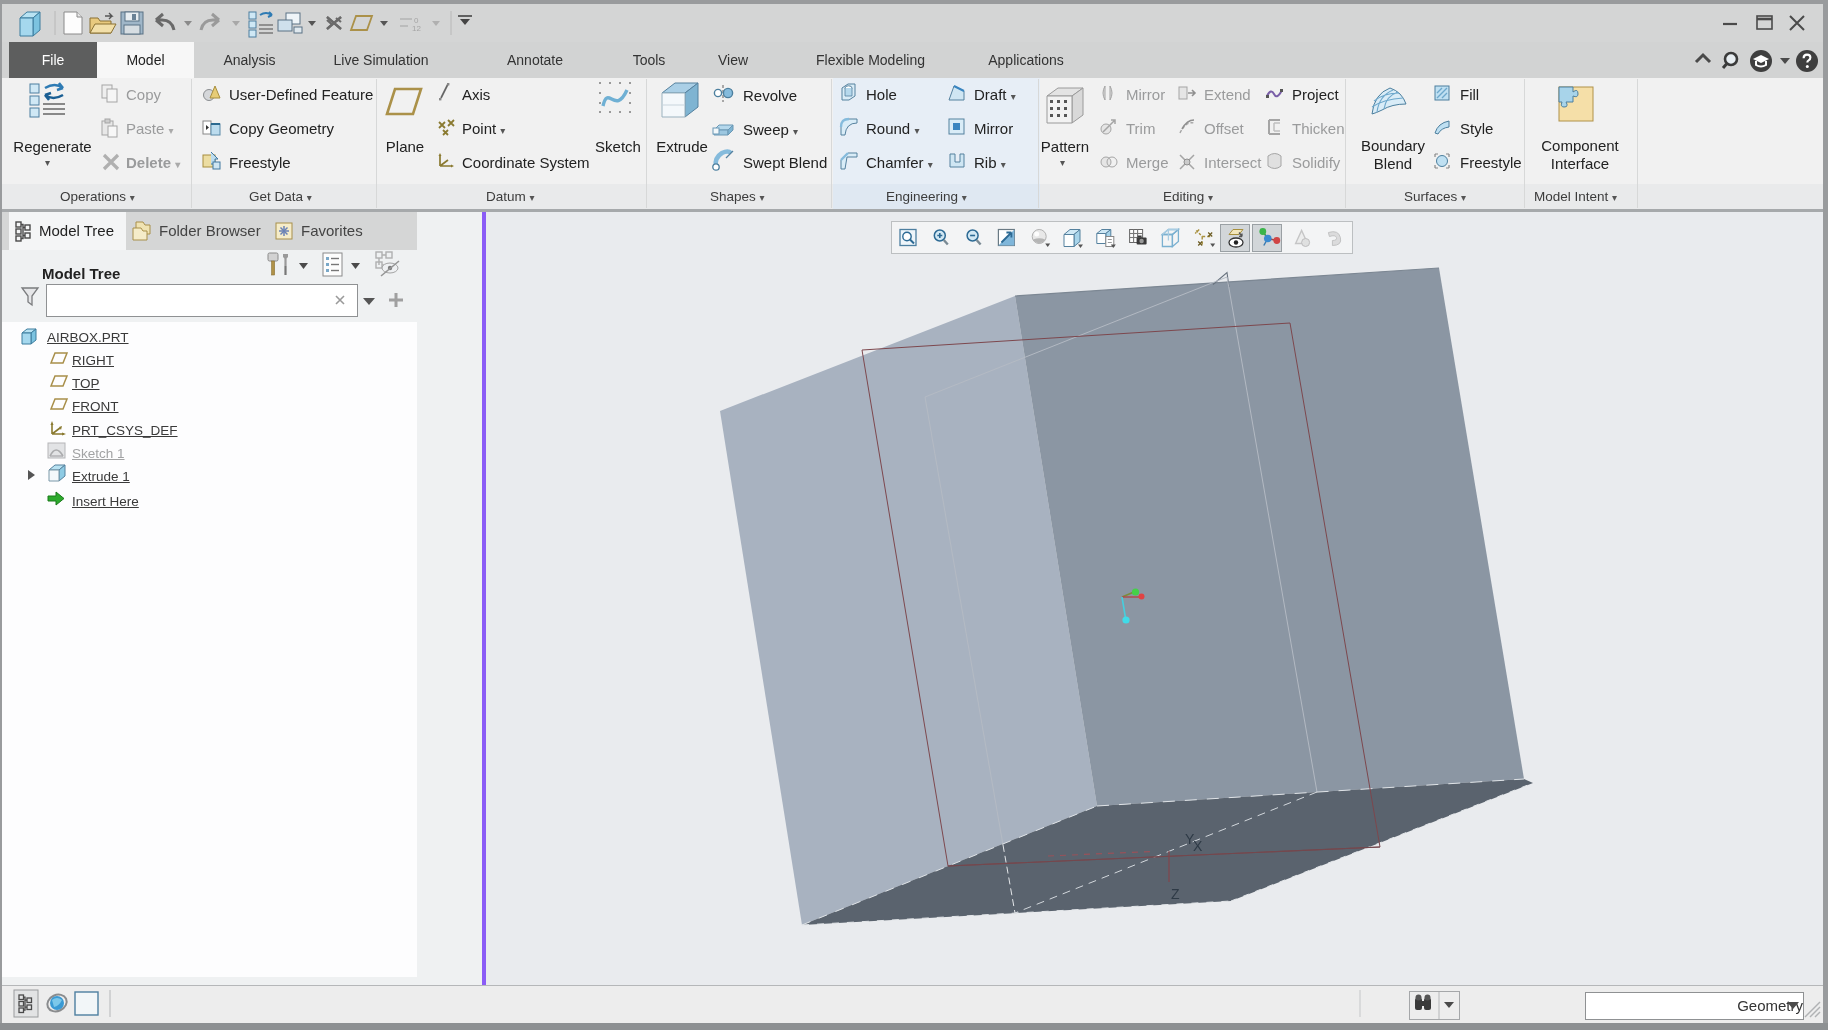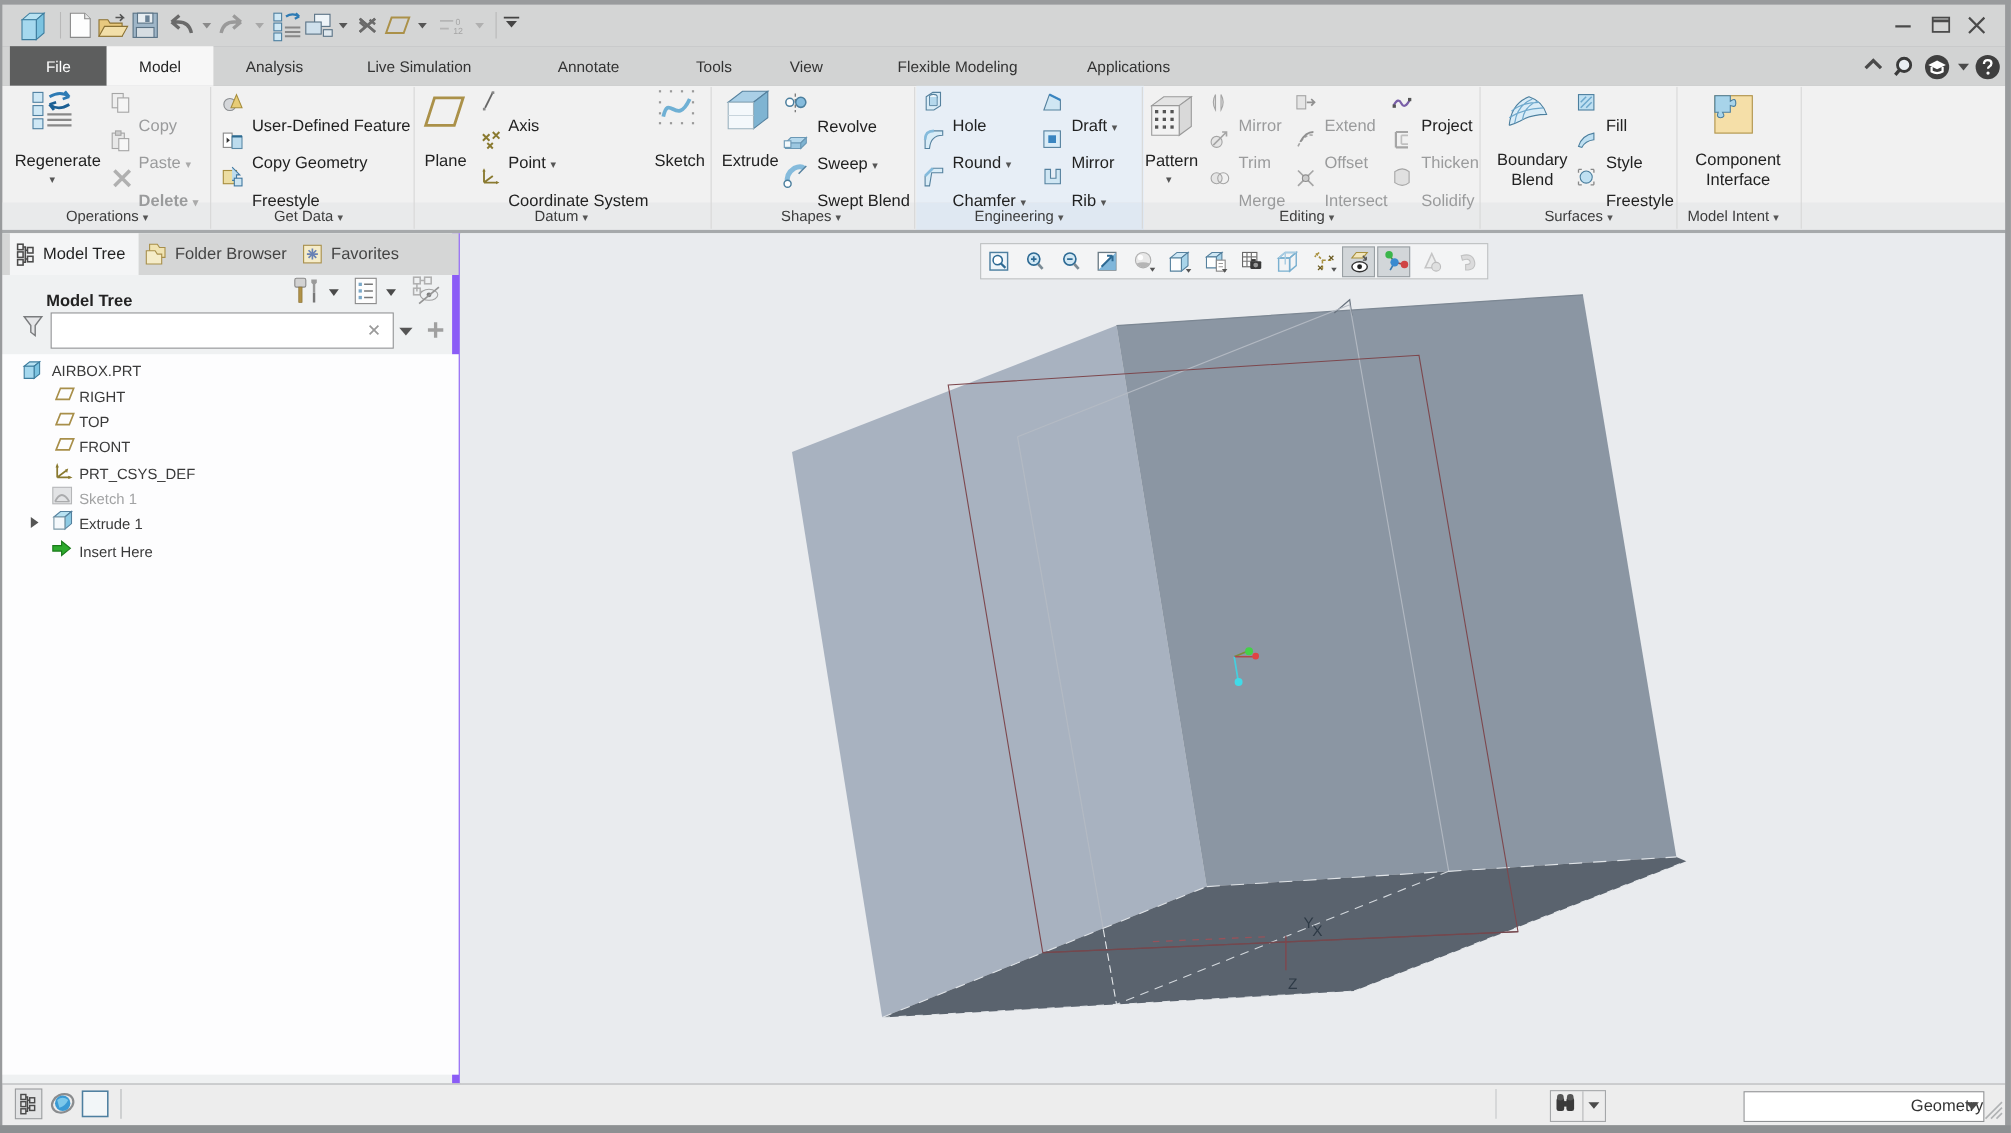--- a/index.html
+++ b/index.html
@@ -14,35 +14,35 @@
 #title-text { position:absolute; left:0; top:10px; width:1821px; text-align:center; font-size:16px; letter-spacing:0.3px; color:#111; }
 #tabrow { position:absolute; left:2px; top:42px; width:1821px; height:36px; background:#d2d3d3; }
 .tab { position:absolute; top:0; height:36px; line-height:36px; text-align:center; font-size:14px; color:#333; }
 .tab.dark { background:#5d5e5e; color:#fff; }
 .tab.active { background:#f7f7f7; color:#222; }
 #ribbon { position:absolute; left:2px; top:78px; width:1821px; height:131px; background:#f1f1f1; }
 #ribbon .lblstrip { position:absolute; left:0; top:106px; width:1821px; height:25px; background:#e9eaeb; }
 .grplbl { position:absolute; top:111px; font-size:13.5px; color:#3c3c3c; white-space:nowrap; }
 .caret { font-size:10px; color:#555; }
 .vsep { position:absolute; top:1px; width:1px; height:129px; background:#d7d8d8; }
-.itm { position:absolute; font-size:15px; color:#222; white-space:nowrap;margin-top:20px; }
+.itm { position:absolute; font-size:15px; color:#222; white-space:nowrap; }
 .itm.gray { color:#9a9b9c; }
 .biglbl { position:absolute; font-size:15px; color:#222; text-align:center; white-space:nowrap; }
 .biglbl.two { line-height:18px; }
 .ricon { position:absolute; }
 #engtint { position:absolute; left:831px; top:0; width:207px; height:131px; background:#e7eef6; }
 #engtint2 { position:absolute; left:831px; top:106px; width:207px; height:25px; background:#dfe8f2; }
 #ribbon-border { position:absolute; left:0; top:209px; width:1828px; height:3px; background:#a6a9ab; }
 #main { position:absolute; left:2px; top:212px; width:1821px; height:773px; background:#e9ebee; }
-#panel { position:absolute; left:0; top:0; width:416px; height:773px; background:#eff1f2; border-right:7px solid #8b5cf6; }
+#panel { position:absolute; left:0; top:0; width:484px; height:773px; background:#eff1f2; border-right:4px solid #8b5cf6; }
 #paneltabs { position:absolute; left:0; top:0; width:415px; height:38px; background:#d5d6d6; }
 .ptab { position:absolute; top:0; height:38px; line-height:38px; font-size:15px; color:#444; }
 .ptab.active { background:#f4f5f6; color:#222; }
 #treearea { position:absolute; left:0; top:110px; width:415px; height:655px; background:#fdfdfe; }
-.trow { position:absolute; font-size:13.5px; color:#3a3a3a; white-space:nowrap; }
+.trow { position:absolute; font-size:13.5px; color:#3a3a3a; white-space:nowrap;text-decoration:underline; }
 .trow.gray { color:#a2a3a4; }
 #filterbox { position:absolute; left:44px; top:72px; width:312px; height:33px; background:#fff; border:1px solid #8f9193; }
 #viewport { position:absolute; left:417px; top:0; width:1404px; height:773px; background:#e9ebee; }
 #statusbar { position:absolute; left:2px; top:985px; width:1821px; height:38px; background:#ededed; border-top:1px solid #b5b7b9;text-align:right; }
 #vtoolbar { position:absolute; left:472px; top:9px; width:462px; height:33px; background:#f3f4f5; border:1px solid #bcbfc1; }
 .pressed { position:absolute; top:2px; width:30px; height:28px; background:#d2d6d9; border:1px solid #9aa0a4; }
 #geom { position:absolute; left:1583px; top:6px; width:219px; height:28px; background:#fff; border:1px solid #8f9193; font-size:15px; color:#333; line-height:26px; padding-left:11px; }
 #binbox { position:absolute; left:1407px; top:5px; width:51px; height:29px; border:1px solid #a5a7a9; }
 </style>
 </head>

